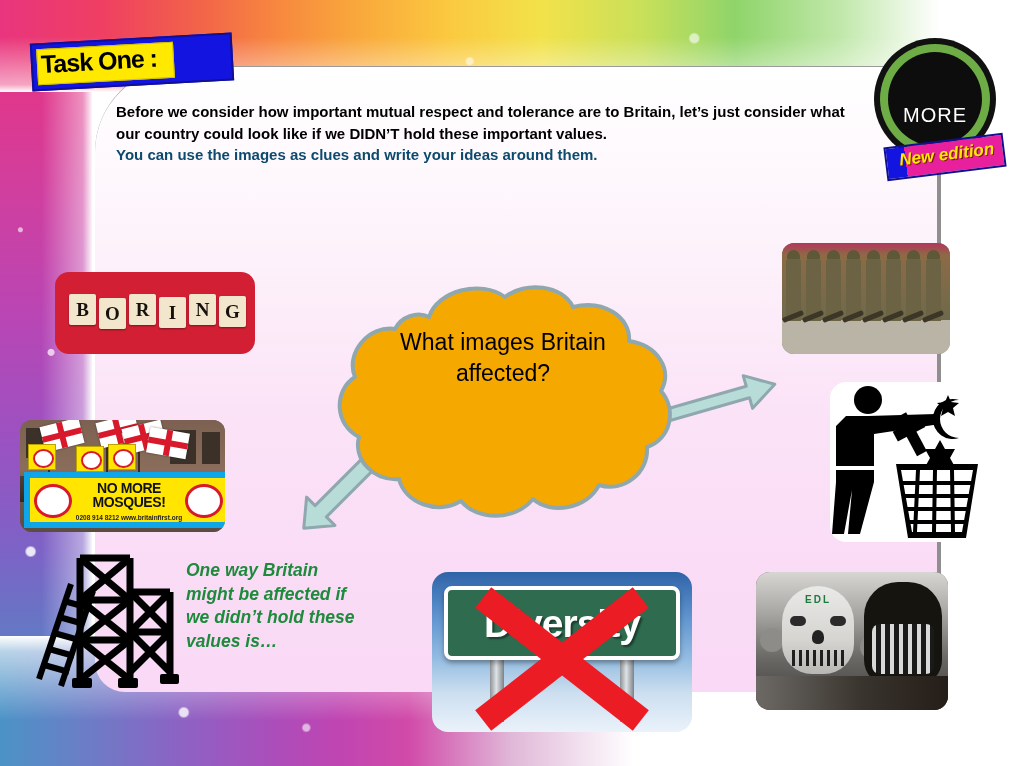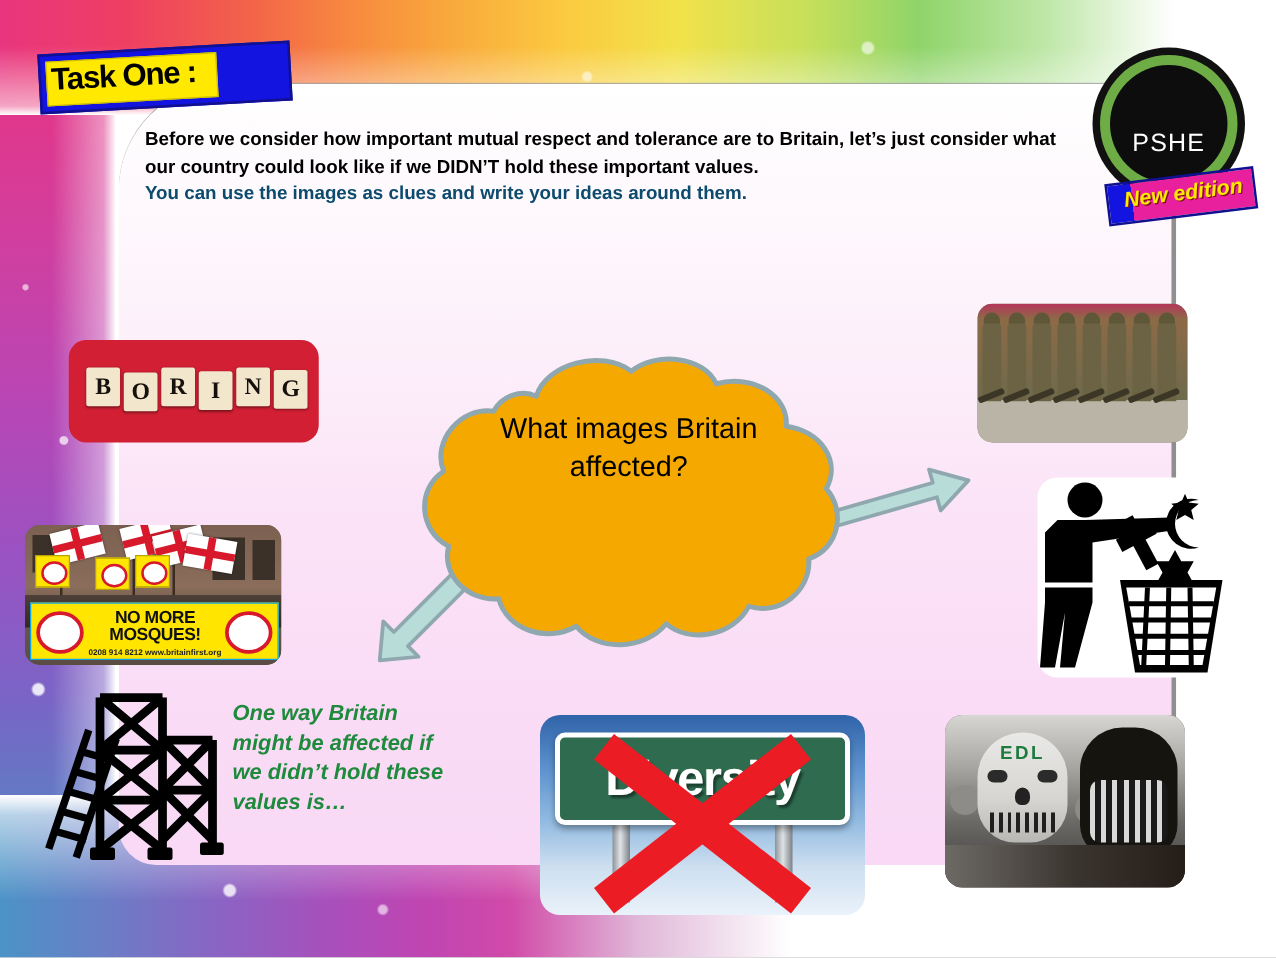--- a/index.html
+++ b/index.html
@@ -163,21 +163,21 @@
   .protest .win{position:absolute;background:#3b3128;}
   .protest .flag{position:absolute;width:40px;height:26px;background:#fff;transform:rotate(-14deg);box-shadow:0 0 2px rgba(0,0,0,.5);}
   .protest .flag:before{content:"";position:absolute;left:0;top:10px;width:40px;height:6px;background:#d8192b;}
   .protest .flag:after{content:"";position:absolute;left:17px;top:0;width:6px;height:26px;background:#d8192b;}
   .protest .pole{position:absolute;width:2px;background:#3a2c20;}
   .protest .placard{position:absolute;width:26px;height:24px;background:#ffe500;border:1px solid #b8a300;}
   .protest .placard i{position:absolute;left:4px;top:4px;width:17px;height:15px;border:2px solid #d8192b;border-radius:50%;background:#fff;}
   .protest .crowd{position:absolute;left:0;top:56px;width:205px;height:26px;background:linear-gradient(to bottom,#4d4038,#34291f);}
   .protest .banner{
     position:absolute;left:4px;bottom:4px;width:197px;height:44px;background:#ffe500;
-    border:1px solid #0ea5e9;
+    border:6px solid #0ea5e9;
   }
   .protest .banner .bt{
     position:absolute;left:40px;top:3px;width:118px;text-align:center;
     font-size:14px;font-weight:bold;color:#111;line-height:14px;letter-spacing:-.4px;
     font-family:"Liberation Sans",sans-serif;
   }
   .protest .banner .bs{
     position:absolute;left:24px;bottom:1px;width:150px;text-align:center;
     font-size:6.5px;font-weight:bold;color:#222;
     font-family:"Liberation Sans",sans-serif;
@@ -216,21 +216,21 @@
   .diversity .cross i{position:absolute;left:0;top:62px;width:200px;height:26px;background:#ec1c24;}
   .diversity .cross i:first-child{transform:rotate(38deg);}
   .diversity .cross i:last-child{transform:rotate(-38deg);}
 
   
   .edl{left:756px;top:572px;width:192px;height:138px;border-radius:14px;background:#5c5b59;}
   .edl .bg{position:absolute;inset:0;background:linear-gradient(to bottom,#d8d6d2 0%,#a8a6a2 30%,#6b6966 62%,#3b3a38 100%);}
   .edl .blur{position:absolute;border-radius:50%;background:#8e8c88;}
   .edl .m1{position:absolute;left:26px;top:14px;width:72px;height:88px;border-radius:36px 36px 30px 30px;
     background:linear-gradient(to bottom,#e9e9e7 0%,#d6d5d2 60%,#b9b7b3 100%);}
-  .edl .m1 .lbl{position:absolute;left:0;top:8px;width:72px;text-align:center;font-size:15px;font-weight:bold;color:#1f7a3d;letter-spacing:2px;font-family:"Liberation Sans",sans-serif;}
+  .edl .m1 .lbl{position:absolute;left:0;top:8px;width:72px;text-align:center;font-size:10px;font-weight:bold;color:#1f7a3d;letter-spacing:2px;font-family:"Liberation Sans",sans-serif;}
   .edl .m1 .eye{position:absolute;top:30px;width:16px;height:10px;background:#2b2b2b;border-radius:6px;}
   .edl .m1 .nose{position:absolute;left:30px;top:44px;width:12px;height:14px;background:#222;border-radius:50% 50% 40% 40%;}
   .edl .m1 .teeth{position:absolute;left:10px;bottom:8px;width:52px;height:16px;
     background:repeating-linear-gradient(to right,#1f1f1f 0 3px,transparent 3px 7px);}
   .edl .m2{position:absolute;right:6px;top:10px;width:78px;height:104px;border-radius:34px 34px 26px 26px;background:#15140f;}
   .edl .m2 .sk{position:absolute;left:8px;top:42px;width:62px;height:50px;border-radius:8px;
     background:repeating-linear-gradient(to right,#d9d9d9 0 4px,#1a1a1a 4px 9px);}
   .edl .body{position:absolute;left:0;bottom:0;width:192px;height:34px;background:linear-gradient(to right,#6d6a66 0%,#3a342e 55%,#241d18 100%);}
 
   
@@ -444,19 +444,19 @@
 
   <div class="task-banner">
     <div class="chip"></div>
     <div class="label">Task One :</div>
   </div>
 
   <div class="badge">
     <div class="ring-outer"></div>
     <div class="ring-green"></div>
     <div class="ring-inner"></div>
-    <div class="pshe">PSHE</div>
+    <div class="pshe">MORE</div>
     <div class="newed">
       <span>New edition</span>
     </div>
   </div>
 
 </div>
 
 </body></html>

